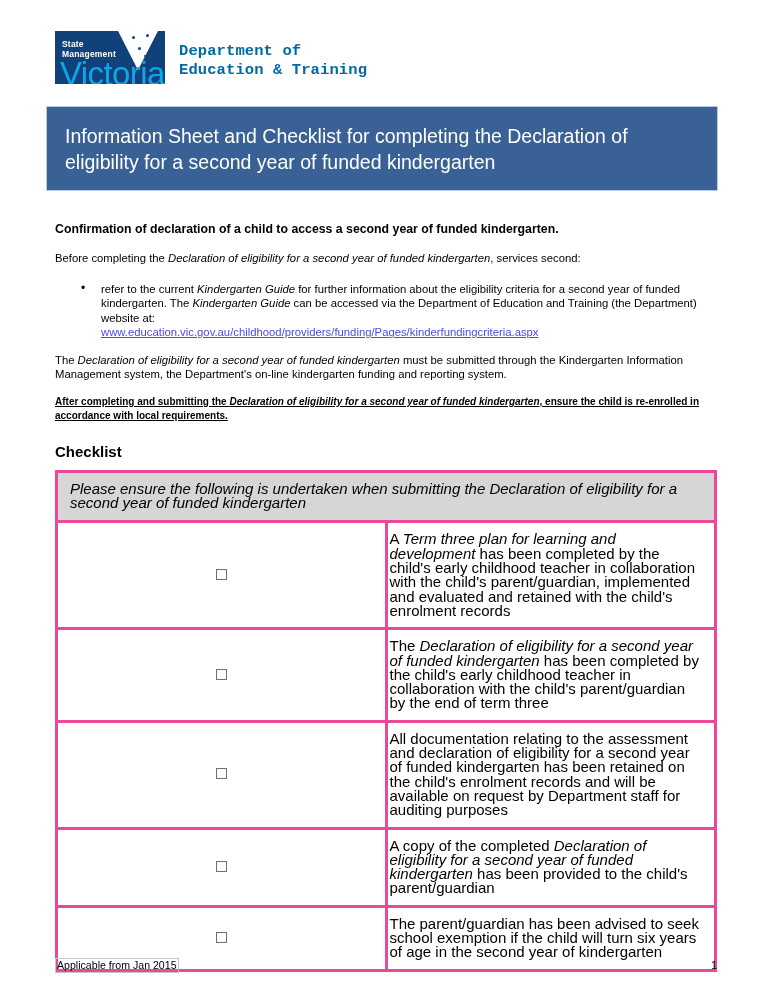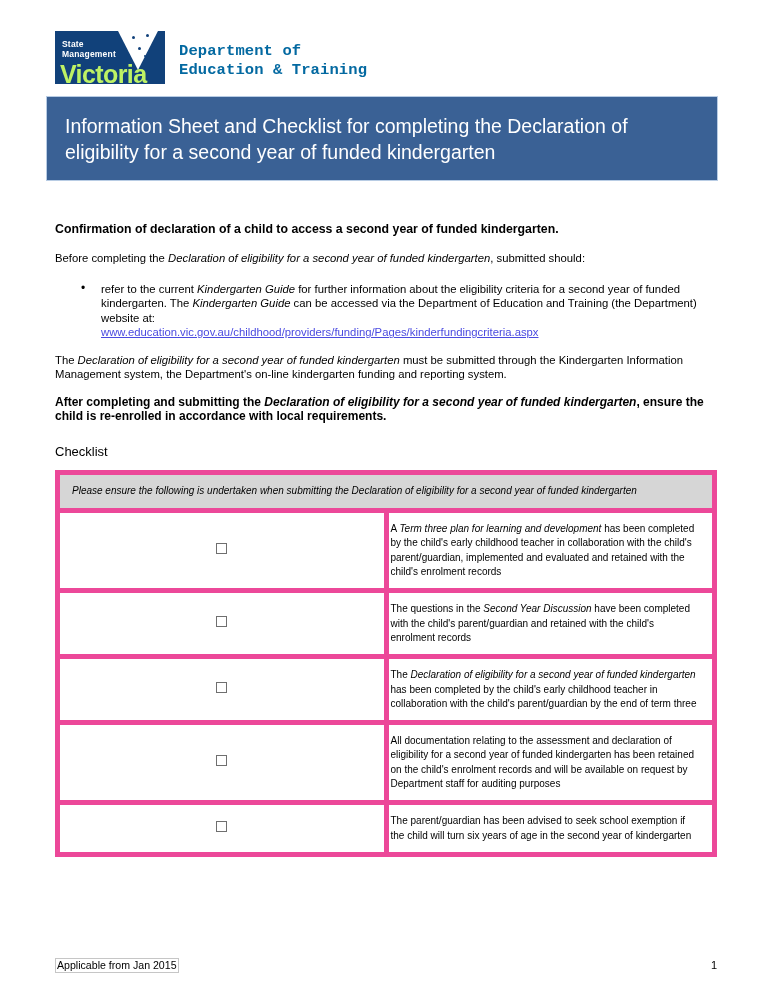--- a/index.html
+++ b/index.html
@@ -67,42 +67,42 @@
     color: #ffffff;
     font-size: 8.5px;
     line-height: 9.5px;
     font-weight: bold;
     letter-spacing: 0.2px;
   }
   .vic-logo .vicname {
     position: absolute;
     left: 5px;
     bottom: -3px;
-    color: #bef264;
-    font-size: 25px;
+    color: #0ea5e9;
+    font-size: 33px;
     line-height: 26px;
-    font-weight: bold;
+    font-weight: normal;
     letter-spacing: -0.6px;
   }
   .dept {
     margin-left: 14px;
     margin-top: 11px;
     color: #0369a1;
     font-weight: bold;
     font-size: 15.5px;
     line-height: 19px;
     letter-spacing: 0.1px;
     font-family: Liberation Mono, monospace;
   }
 
   
   .banner {
     position: absolute;
     left: 46px;
-    top: 96px;
+    top: 106px;
     width: 672px;
     min-height: 80px;
     background: #3a6195;
     border: 1px solid #b8cce4;
     color: #ffffff;
     box-sizing: border-box;
     padding: 16px 18px 15px 18px;
     font-size: 19.5px;
     line-height: 26px;
   }
@@ -118,21 +118,21 @@
     font-weight: bold;
     font-size: 12.3px;
     line-height: 15px;
     margin: 0 0 14px 0;
   }
   .para {
     font-size: 11.3px;
     line-height: 14.5px;
     margin: 0 0 13px 0;
   }
-  .para.bold { font-weight: bold; font-size: 12px; }
+  .para.bold { font-weight: bold; font-size: 10px; text-decoration: underline; }
   .ital { font-style: italic; }
   ul.bullets {
     margin: 16px 0 6px 0;
     padding: 0 0 0 46px;
     list-style: none;
   }
   ul.bullets li {
     position: relative;
     font-size: 11.3px;
     line-height: 14.6px;
@@ -145,34 +145,34 @@
     top: -1px;
     font-size: 12px;
   }
   a.weblink {
     color: #4a4ae0;
     text-decoration: underline;
   }
 
   
   .checklist-title {
-    font-weight: normal;
-    font-size: 13px;
+    font-weight: bold;
+    font-size: 15px;
     line-height: 16px;
     margin: 20px 0 10px 0;
   }
   table.checklist {
     border-collapse: collapse;
     width: 662px;
     table-layout: fixed;
   }
   table.checklist td {
-    border: 5px solid #ec4899;
+    border: 3px solid #ec4899;
     vertical-align: middle;
-    font-size: 10px;
+    font-size: 15px;
     line-height: 14.3px;
     margin-left: 31px;
   }
   td.hdr {
     background: #d6d6d6;
     font-style: italic;
     padding: 9px 10px 10px 12px;
     font-size: 11.4px;
     line-height: 15px;
   }
@@ -238,21 +238,21 @@
   </div>
 
   <div class="banner">
     <span>Information Sheet and Checklist for completing the Declaration of eligibility for a second year of funded kindergarten</span>
   </div>
 
   <div class="body-area">
 
     <p class="lead">Confirmation of declaration of a child to access a second year of funded kindergarten.</p>
 
-    <p class="para"><span>Before completing the </span><span class="ital">Declaration of eligibility for a second year of funded kindergarten</span><span>, submitted should:</span></p>
+    <p class="para"><span>Before completing the </span><span class="ital">Declaration of eligibility for a second year of funded kindergarten</span><span>, services second:</span></p>
 
     <ul class="bullets">
       <li><span>refer to the current </span><span class="ital">Kindergarten Guide</span><span> for further information about the eligibility criteria for a second year of funded kindergarten.  The </span><span class="ital">Kindergarten Guide</span><span> can be accessed via the Department of Education and Training (the Department) website at:</span><br><a class="weblink" href="#">www.education.vic.gov.au/childhood/providers/funding/Pages/kinderfundingcriteria.aspx</a></li>
     </ul>
 
     <p class="para"><span>The </span><span class="ital">Declaration of eligibility for a second year of funded kindergarten</span><span> must be submitted through the Kindergarten Information Management system, the Department's on-line kindergarten funding and reporting system.</span></p>
 
     <p class="para bold"><span>After completing and submitting the </span><span class="ital">Declaration of eligibility for a second year of funded kindergarten</span><span>, ensure the child is re-enrolled in accordance with local requirements.</span></p>
 
     <h2 class="checklist-title">Checklist</h2>
@@ -261,35 +261,35 @@
       <tbody>
         <tr>
           <td class="hdr" colspan="2">Please ensure the following is undertaken when submitting the Declaration of eligibility for a second year of funded kindergarten</td>
         </tr>
 
         <tr>
           <td class="cbcell"><span class="cbox"></span></td>
           <td class="txtcell"><span>A </span><span class="ital">Term three plan for learning and development</span><span> has been completed by the child's early childhood teacher in collaboration with the child's parent/guardian, implemented and evaluated and retained with the child's enrolment records</span></td>
         </tr>
 
-        <tr>
-          <td class="cbcell"><span class="cbox"></span></td>
-          <td class="txtcell"><span>The questions in the </span><span class="ital">Second Year Discussion</span><span> have been completed with the child's parent/guardian and retained with the child's enrolment records</span></td>
-        </tr>
 
         <tr>
           <td class="cbcell"><span class="cbox"></span></td>
           <td class="txtcell"><span>The </span><span class="ital">Declaration of eligibility for a second year of funded kindergarten</span><span> has been completed by the child's early childhood teacher in collaboration with the child's parent/guardian by the end of term three</span></td>
         </tr>
 
         <tr>
           <td class="cbcell"><span class="cbox"></span></td>
           <td class="txtcell"><span>All documentation relating to the assessment and declaration of eligibility for a second year of funded kindergarten has been retained on the child's enrolment records and will be available on request by Department staff for auditing purposes</span><span class="ital"></span><span></span></td>
         </tr>
 
+        <tr>
+          <td class="cbcell"><span class="cbox"></span></td>
+          <td class="txtcell"><span>A copy of the completed </span><span class="ital">Declaration of eligibility for a second year of funded kindergarten</span><span> has been provided to the child's parent/guardian</span></td>
+        </tr>
 
 
         <tr>
           <td class="cbcell"><span class="cbox"></span></td>
           <td class="txtcell"><span>The parent/guardian has been advised to seek school exemption if the child will turn six years of age in the second year of kindergarten</span><span class="ital"></span><span></span></td>
         </tr>
 
       </tbody>
     </table>
   </div>

